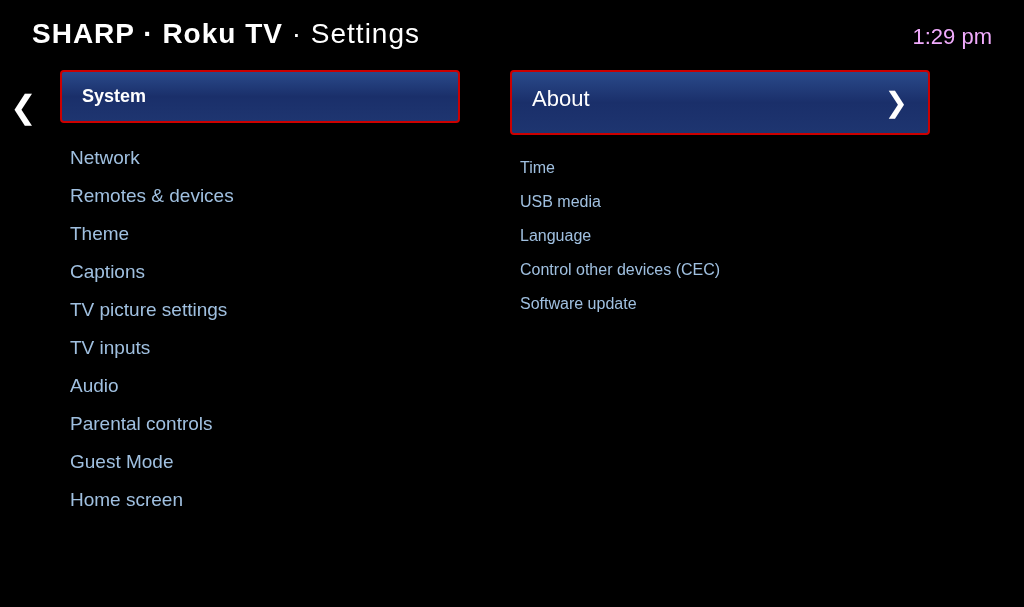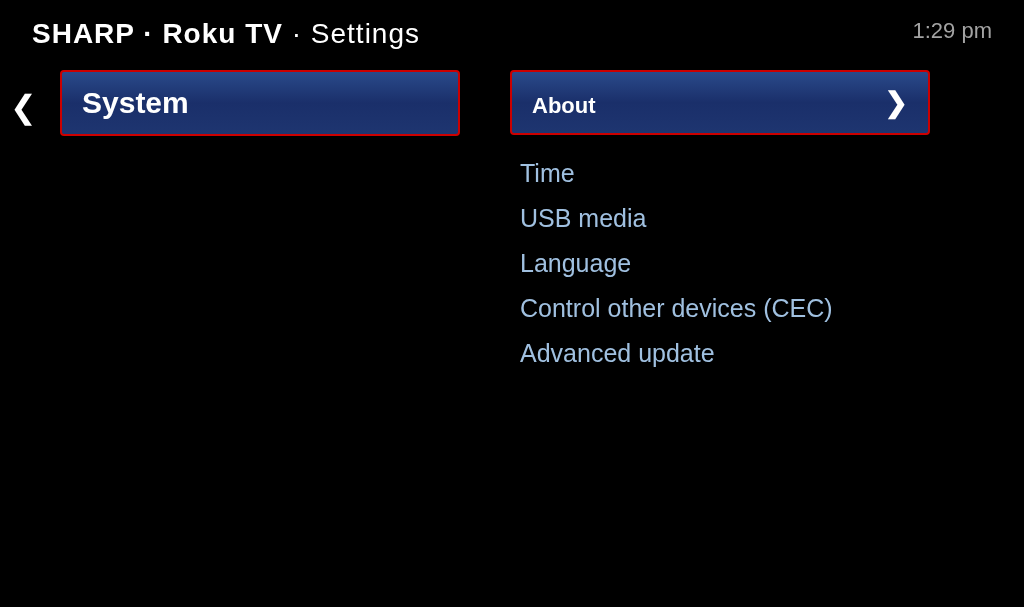--- a/index.html
+++ b/index.html
@@ -11,40 +11,40 @@
       font-family: 'Arial', sans-serif;
       color: #fff;
       overflow: hidden;
       position: relative;
     }
 
     
     .header {
       display: flex;
       justify-content: space-between;
-      align-items: flex-start;
+      align-items: flex-end;
       padding: 18px 32px 10px 32px;
     }
 
     .header-title {
       font-size: 28px;
       font-weight: 300;
       color: #fff;
       letter-spacing: 1px;
     }
 
     .header-title .brand {
       font-weight: 700;
       font-size: 28px;
     }
 
     .header-time {
       font-size: 22px;
       font-weight: 300;
-      color: #a3a3a3;
+      color: #f0abfc;
     }
 
     
     .main-content {
       display: flex;
       padding: 0 0 0 0;
       margin-top: 10px;
     }
 
     
@@ -61,21 +61,21 @@
       font-size: 32px;
       color: #fff;
       cursor: pointer;
     }
 
     .selected-item-left {
       background: linear-gradient(180deg, #2a4a8a 0%, #1a2f6a 50%, #1e3570 100%);
       border: 2px solid #cc0000;
       border-radius: 4px;
       padding: 14px 20px;
-      font-size: 30px;
+      font-size: 18px;
       font-weight: 600;
       color: #fff;
       margin-bottom: 16px;
       width: 400px;
     }
 
     .left-menu-items {
       list-style: none;
       padding-left: 10px;
     }
@@ -93,70 +93,82 @@
       padding-left: 20px;
       position: relative;
     }
 
     .selected-item-right {
       background: linear-gradient(180deg, #2a4a8a 0%, #1a2f6a 50%, #1e3570 100%);
       border: 2px solid #cc0000;
       border-radius: 4px;
       padding: 14px 20px;
       font-size: 22px;
-      font-weight: 700;
+      font-weight: 400;
       color: #fff;
       margin-bottom: 16px;
       width: 420px;
       display: flex;
       justify-content: space-between;
-      align-items: flex-end;
+      align-items: flex-start;
     }
 
     .right-arrow {
       font-size: 28px;
       color: #fff;
     }
 
     .right-menu-items {
       list-style: none;
       padding-left: 10px;
     }
 
     .right-menu-items li {
-      font-size: 25px;
+      font-size: 16px;
       color: #a0c0e0;
       padding: 8px 0;
       font-weight: 400;
     }
   </style>
 </head>
 <body>
 
 <div class="header">
   <div class="header-title">
     <span class="brand">SHARP · Roku TV</span><span> · </span><span>Settings</span>
   </div>
   <div class="header-time">1:29 pm</div>
 </div>
 
 <div class="main-content">
 
   <div class="left-column">
     <div class="left-arrow">❮</div>
     <div class="selected-item-left">System</div>
+    <ul class="left-menu-items">
+    <li>Network</li>
+        <li>Remotes &amp; devices</li>
+        <li>Theme</li>
+        <li>Captions</li>
+        <li>TV picture settings</li>
+        <li>TV inputs</li>
+        <li>Audio</li>
+        <li>Parental controls</li>
+        <li>Guest Mode</li>
+        <li>Home screen</li>
+      </ul>
   </div>
 
   <div class="right-column">
     <div class="selected-item-right">
       <span>About</span>
       <span class="right-arrow">❯</span>
     </div>
     <ul class="right-menu-items">
     <li>Time</li>
         <li>USB media</li>
         <li>Language</li>
         <li>Control other devices (CEC)</li>
-        <li>Advanced update</li>
+        <li>Software update</li>
       </ul>
   </div>
 
 </div>
 
 </body></html>

